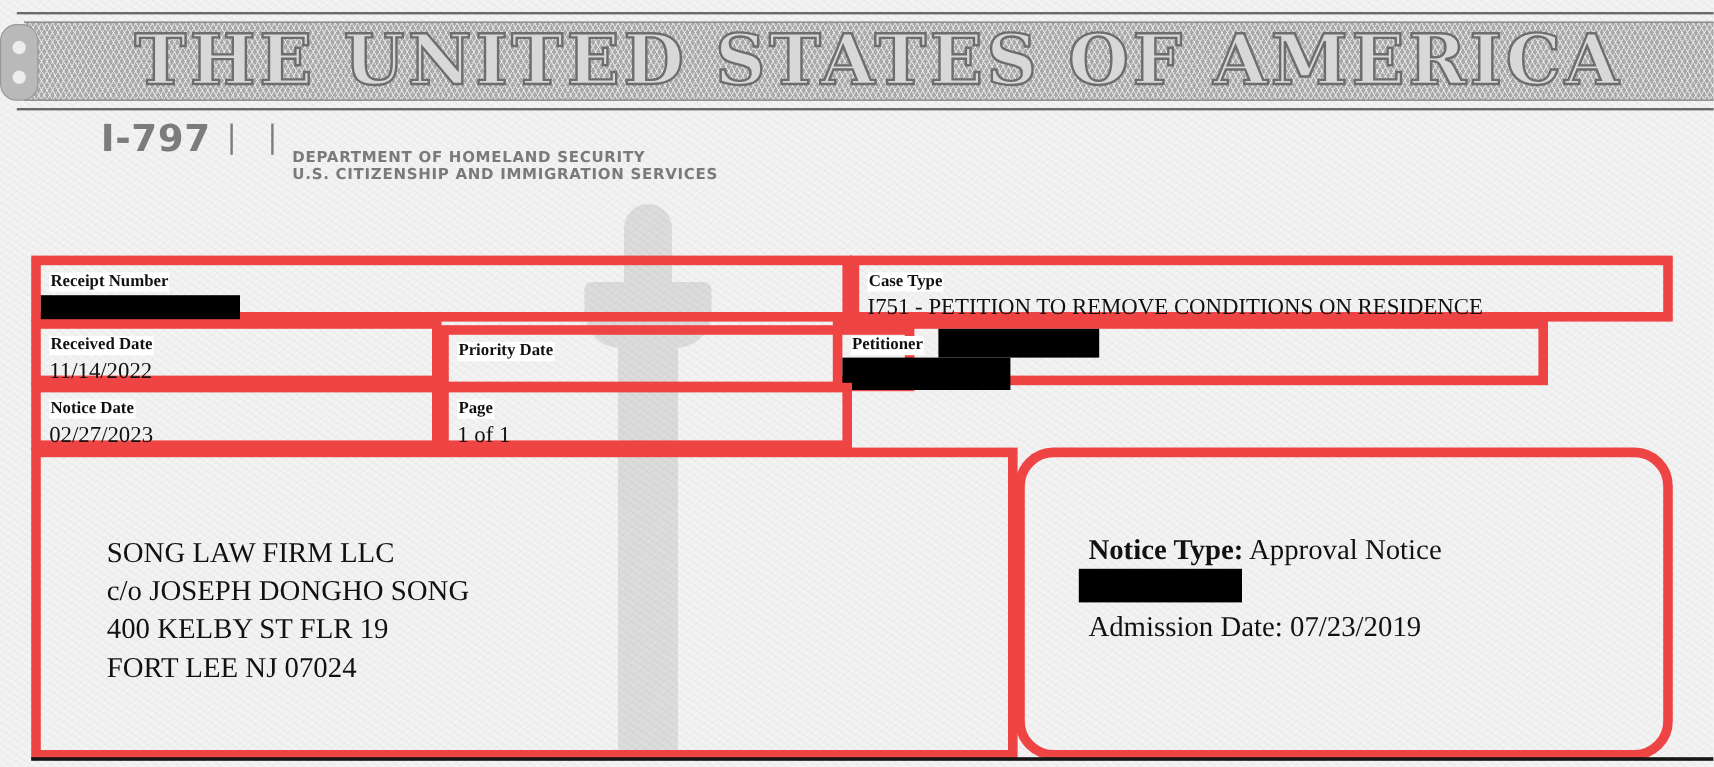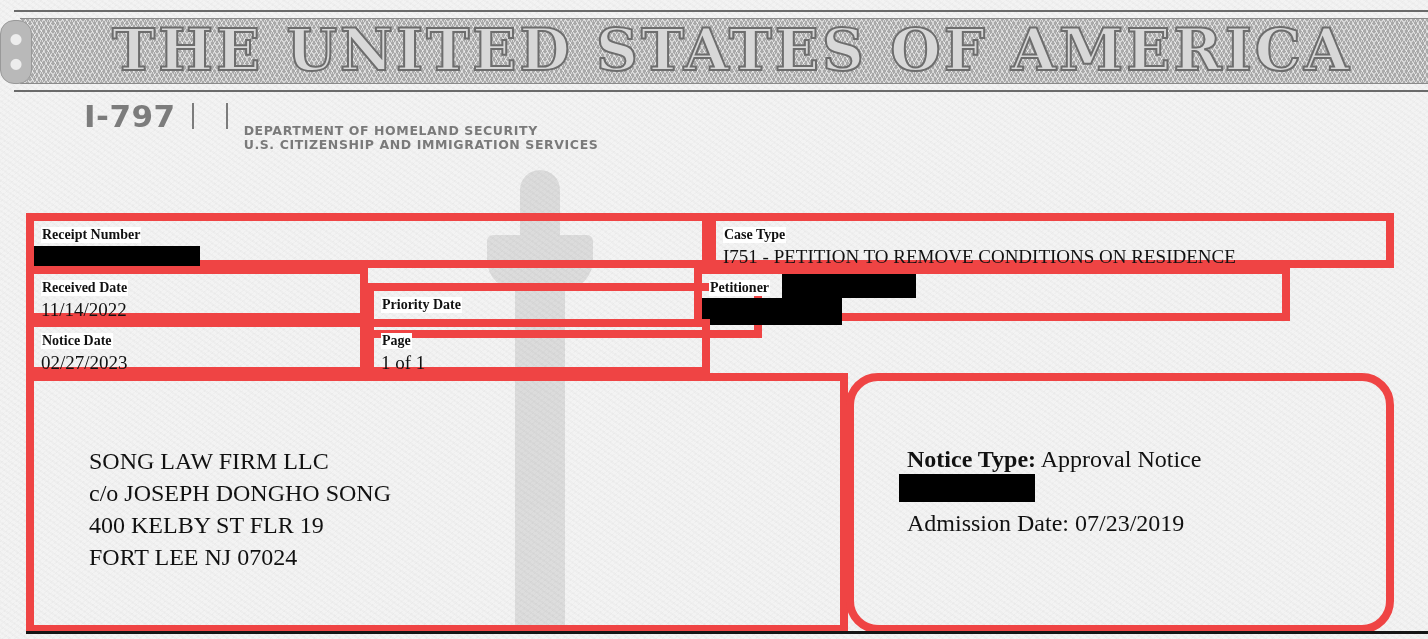--- a/index.html
+++ b/index.html
@@ -261,21 +261,21 @@
   </div>
   <div class="cell" style="left:682px; top:0; width:686px; height:55px;">
     <span class="label">Case Type</span>
     <span class="value">I751 - PETITION TO REMOVE CONDITIONS ON RESIDENCE</span>
   </div>
 
   <div class="cell" style="left:0; top:53px; width:342px; height:55px;">
     <span class="label">Received Date</span>
     <span class="value">11/14/2022</span>
   </div>
-  <div class="cell" style="left:340px; top:70px; width:396px; height:55px;">
+  <div class="cell" style="left:340px; top:58px; width:396px; height:55px;">
     <span class="label">Priority Date</span>
     <span class="value"></span>
   </div>
   <div class="cell" style="left:668px; top:53px; width:596px; height:55px;">
     <div class="redact" style="left:80px; top:0; width:134px; height:24px;"></div>
     <div class="redact" style="left:0; top:24px; width:140px; height:27px;"></div>
     <span class="label">Petitioner</span>
   </div>
 
   <div class="cell" style="left:0; top:106px; width:342px; height:56px;">

